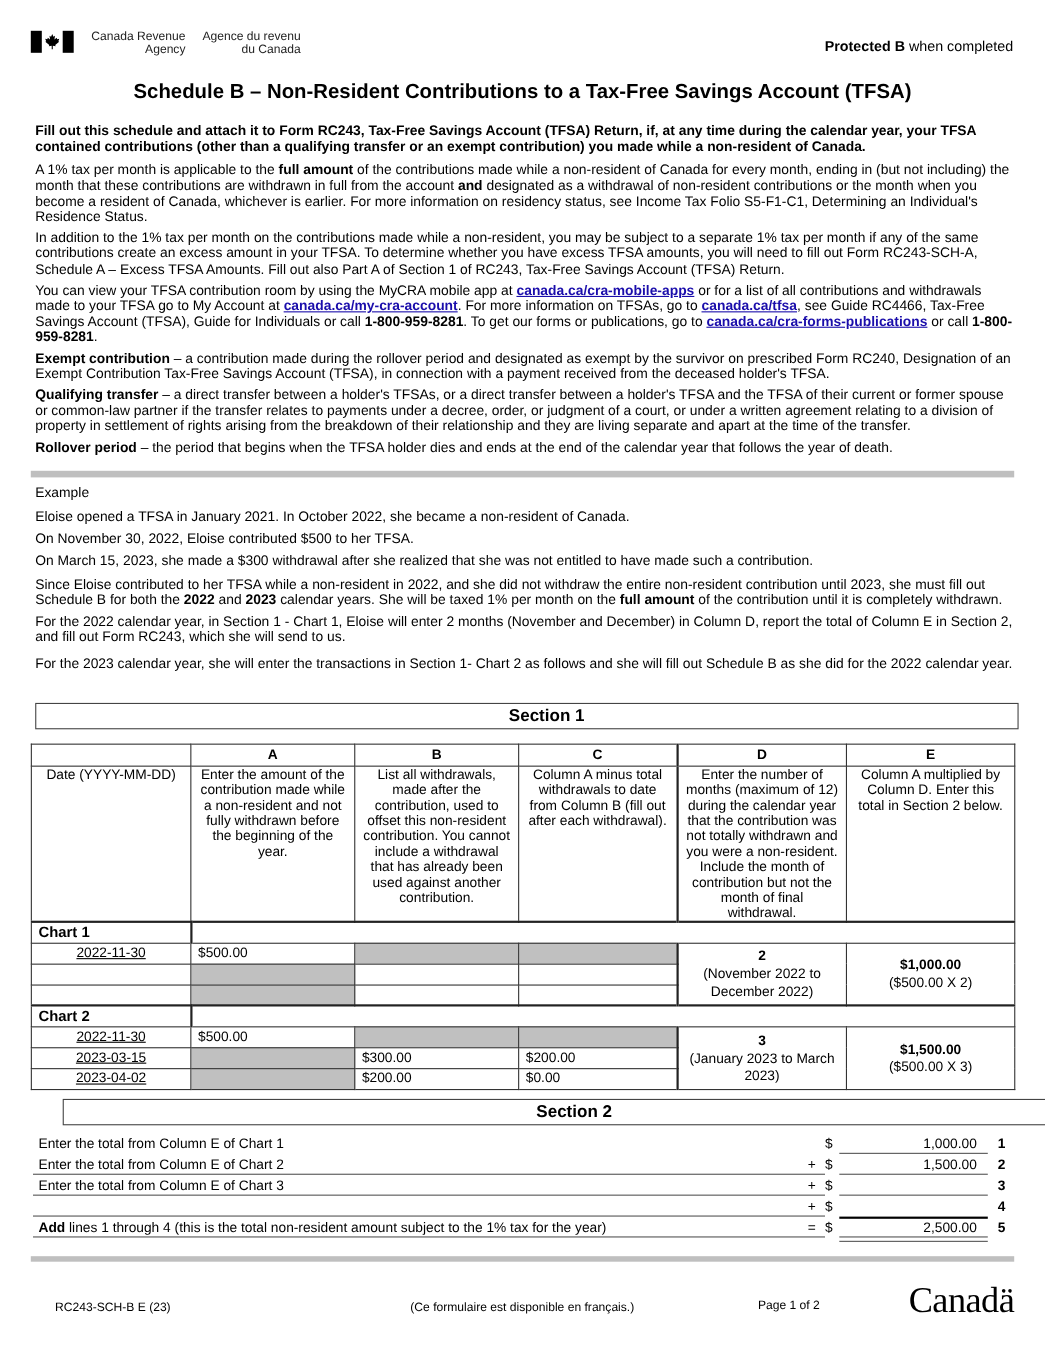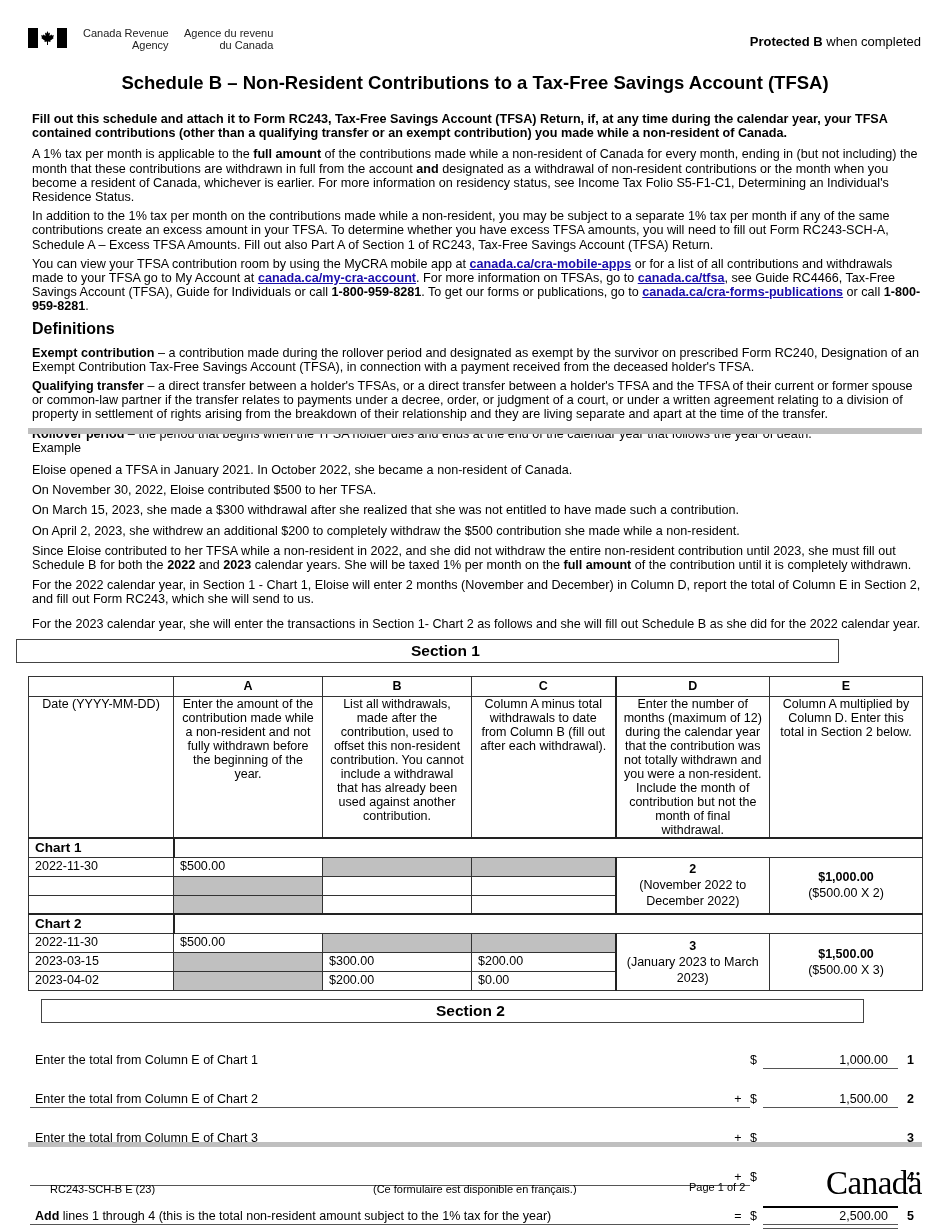--- a/index.html
+++ b/index.html
@@ -22,46 +22,46 @@
   .intro { top: 112px; }
   .intro .lead { font-weight: bold; margin-bottom: 7px; }
   a.lnk { color: #1a0dab; font-weight: bold; text-decoration: underline; }
   .h2 { font-size: 16px; font-weight: bold; margin: 6px 0 8px 0; }
   .graybar { left: 28px; width: 894px; top: 428px; height: 6px; background: #bfbfbf; }
   .example { top: 441px; }
   .example .h3 { font-weight: normal; font-size: 12.6px; margin-bottom: 8px; }
   .example .p { margin-bottom: 6px; }
 
   
-  .sechead { left: 16px; width: 823px; height: 24px; border: 1px solid #444; text-align: center;
+  .sechead { left: 32px; width: 894px; height: 24px; border: 1px solid #444; text-align: center;
              font-weight: bold; font-size: 15.5px; line-height: 22px; padding-left: 36px; }
 
   
   table.s1 { position: absolute; left: 28px; top: 676px; width: 894px; border-collapse: collapse;
              table-layout: fixed; font-size: 12.5px; }
   table.s1 td { border: 1px solid #333; padding: 0 6px; vertical-align: top; }
   table.s1 col.c0 { width: 145px; }
   table.s1 col.cA { width: 149px; }
   table.s1 col.cB { width: 149px; }
   table.s1 col.cC { width: 144px; }
   table.s1 col.cD { width: 154px; }
   table.s1 col.cE { width: 153px; }
   .colhdr td { text-align: center; font-weight: bold; height: 20px; line-height: 18px; }
   .desc td { text-align: center; height: 140px; padding-top: 6px; line-height: 14px; }
   .chartlbl td { height: 19px; font-weight: bold; font-size: 13.5px; line-height: 17px; border-top: 2px solid #222 !important; }
   .chartlbl td.lbl { border-right: 2px solid #222 !important; }
   .dr td { height: 19px; line-height: 17px; }
-  .dr td.date { text-align: left; }
+  .dr td.date { text-align: center; text-decoration: underline; }
   .dr td.amt { text-align: left; }
   .dr td.gray { background: #c0c0c0; }
   td.dcell, td.ecell { text-align: center; vertical-align: middle !important; line-height: 16px; }
 
   
   .s2 { left: 28px; width: 894px; top: 1030px; }
-  .s2row { position: relative; height: 19px; margin-top: 20px; }
+  .s2row { position: relative; height: 19px; }
   .s2row .lbl { position: absolute; left: 7px; top: 3px; font-size: 12.5px; }
   .s2row .line { position: absolute; left: 2px; width: 720px; bottom: 0; border-bottom: 1px solid #555; }
   .s2row .op { position: absolute; left: 704px; top: 3px; width: 12px; text-align: center; }
   .s2row .cur { position: absolute; left: 722px; top: 3px; }
   .s2row .val { position: absolute; left: 735px; width: 135px; top: 3px; text-align: right; padding-right: 10px; }
   .s2row .valline { position: absolute; left: 735px; width: 135px; bottom: 0; border-bottom: 1px solid #555; }
   .s2row .num { position: absolute; left: 879px; top: 3px; font-weight: bold; }
   .totaltop { position: absolute; left: 735px; width: 135px; top: 0; border-top: 2px solid #000; }
   .dbl { position: absolute; left: 735px; width: 135px; bottom: -4px; border-bottom: 1px solid #555; }
   .graybar2 { left: 28px; width: 894px; top: 1142px; height: 5px; background: #bfbfbf; }
@@ -94,34 +94,32 @@
   <b>Protected B</b><span> when completed</span>
 </div>
 <div class="abs title">Schedule B – Non-Resident Contributions to a Tax-Free Savings Account (TFSA)</div>
 
 <div class="abs content intro">
   <div class="p lead">Fill out this schedule and attach it to Form RC243, Tax-Free Savings Account (TFSA) Return, if, at any time during the calendar year, your TFSA contained contributions (other than a qualifying transfer or an exempt contribution) you made while a non-resident of Canada.</div>
   <div class="p"><span>A 1% tax per month is applicable to the </span><b>full amount</b><span> of the contributions made while a non-resident of Canada for every month, ending in (but not including) the month that these contributions are withdrawn in full from the account </span><b>and</b><span> designated as a withdrawal of non-resident contributions or the month when you become a resident of Canada, whichever is earlier. For more information on residency status, see Income Tax Folio S5-F1-C1, Determining an Individual's Residence Status.</span></div>
   <div class="p">In addition to the 1% tax per month on the contributions made while a non-resident, you may be subject to a separate 1% tax per month if any of the same contributions create an excess amount in your TFSA. To determine whether you have excess TFSA amounts, you will need to fill out Form RC243-SCH-A, Schedule A – Excess TFSA Amounts. Fill out also Part A of Section 1 of RC243, Tax-Free Savings Account (TFSA) Return.</div>
   <div class="p"><span>You can view your TFSA contribution room by using the MyCRA mobile app at </span><a class="lnk" href="#">canada.ca/cra-mobile-apps</a><span> or for a list of all contributions and withdrawals made to your TFSA go to My Account at </span><a class="lnk" href="#">canada.ca/my-cra-account</a><span>. For more information on TFSAs, go to </span><a class="lnk" href="#">canada.ca/tfsa</a><span>, see Guide RC4466, Tax-Free Savings Account (TFSA), Guide for Individuals or call </span><b>1-800-959-8281</b><span>. To get our forms or publications, go to </span><a class="lnk" href="#">canada.ca/cra-forms-publications</a><span> or call </span><b>1-800-959-8281</b><span>.</span></div>
 
-  <div class="h2">Definitions</div>
   <div class="p"><b>Exempt contribution</b><span> – a contribution made during the rollover period and designated as exempt by the survivor on prescribed Form RC240, Designation of an Exempt Contribution Tax-Free Savings Account (TFSA), in connection with a payment received from the deceased holder's TFSA.</span></div>
   <div class="p"><b>Qualifying transfer</b><span> – a direct transfer between a holder's TFSAs, or a direct transfer between a holder's TFSA and the TFSA of their current or former spouse or common-law partner if the transfer relates to payments under a decree, order, or judgment of a court, or under a written agreement relating to a division of property in settlement of rights arising from the breakdown of their relationship and they are living separate and apart at the time of the transfer.</span></div>
   <div class="p"><b>Rollover period</b><span> – the period that begins when the TFSA holder dies and ends at the end of the calendar year that follows the year of death.</span></div>
 </div>
 
 <div class="abs graybar"></div>
 
 <div class="abs content example">
   <div class="h3">Example</div>
   <div class="p">Eloise opened a TFSA in January 2021. In October 2022, she became a non-resident of Canada.</div>
   <div class="p">On November 30, 2022, Eloise contributed $500 to her TFSA.</div>
   <div class="p">On March 15, 2023, she made a $300 withdrawal after she realized that she was not entitled to have made such a contribution.</div>
-  <div class="p">On April 2, 2023, she withdrew an additional $200 to completely withdraw the $500 contribution she made while a non-resident.</div>
   <div class="p"><span>Since Eloise contributed to her TFSA while a non-resident in 2022, and she did not withdraw the entire non-resident contribution until 2023, she must fill out Schedule B for both the </span><b>2022</b><span> and </span><b>2023</b><span> calendar years. She will be taxed 1% per month on the </span><b>full amount</b><span> of the contribution until it is completely withdrawn.</span></div>
   <div class="p">For the 2022 calendar year, in Section 1 - Chart 1, Eloise will enter 2 months (November and December) in Column D, report the total of Column E in Section 2, and fill out Form RC243, which she will send to us.</div>
   <div class="p" style="margin-top:10px;">For the 2023 calendar year, she will enter the transactions in Section 1- Chart 2 as follows and she will fill out Schedule B as she did for the 2022 calendar year.</div>
 </div>
 
 <div class="abs sechead" style="top:639px;">Section 1</div>
 
 <table class="s1">
   <colgroup>
       <col class="c0">

